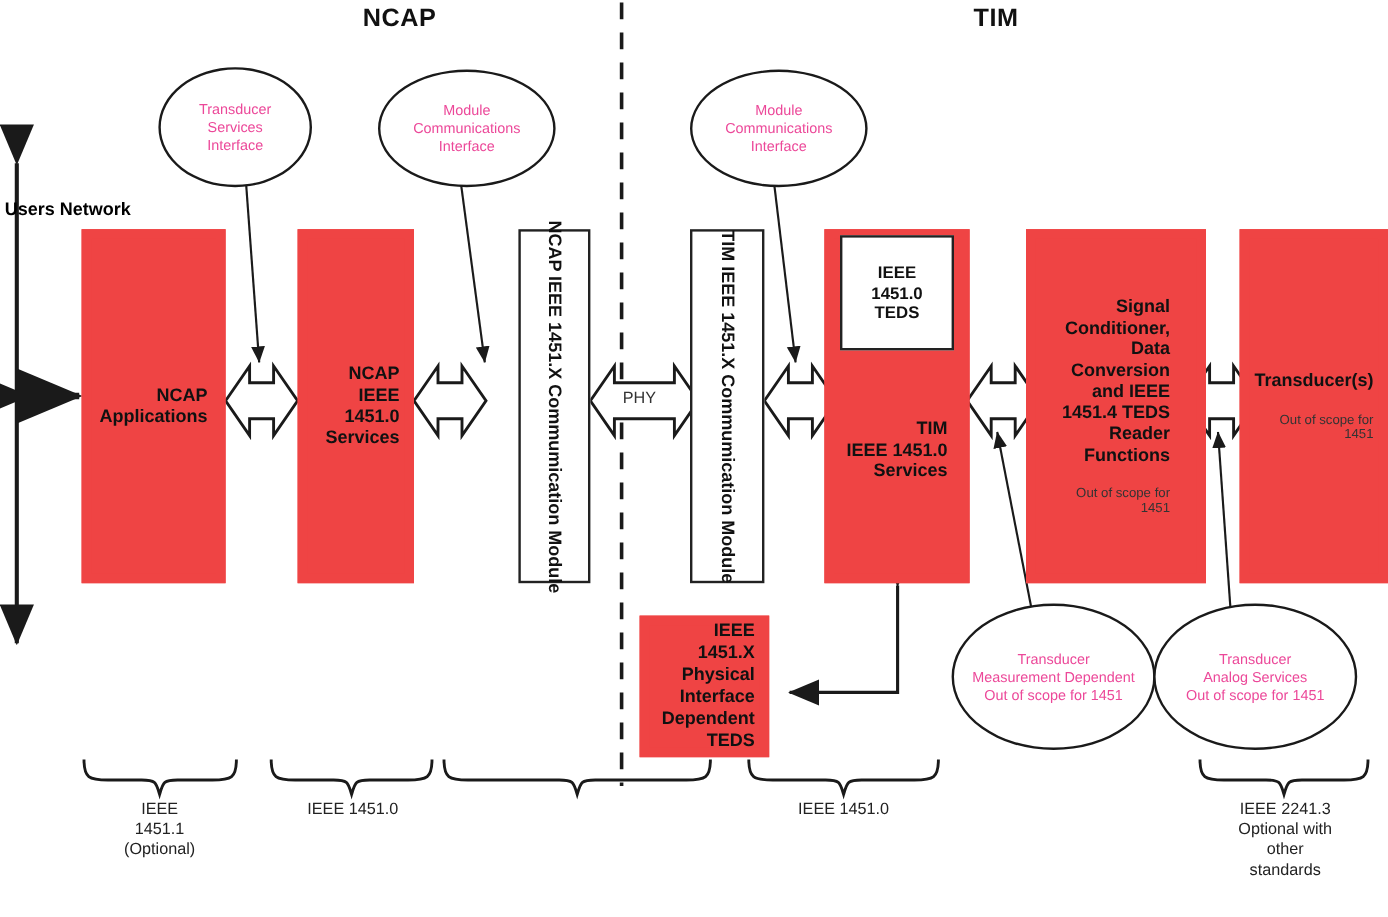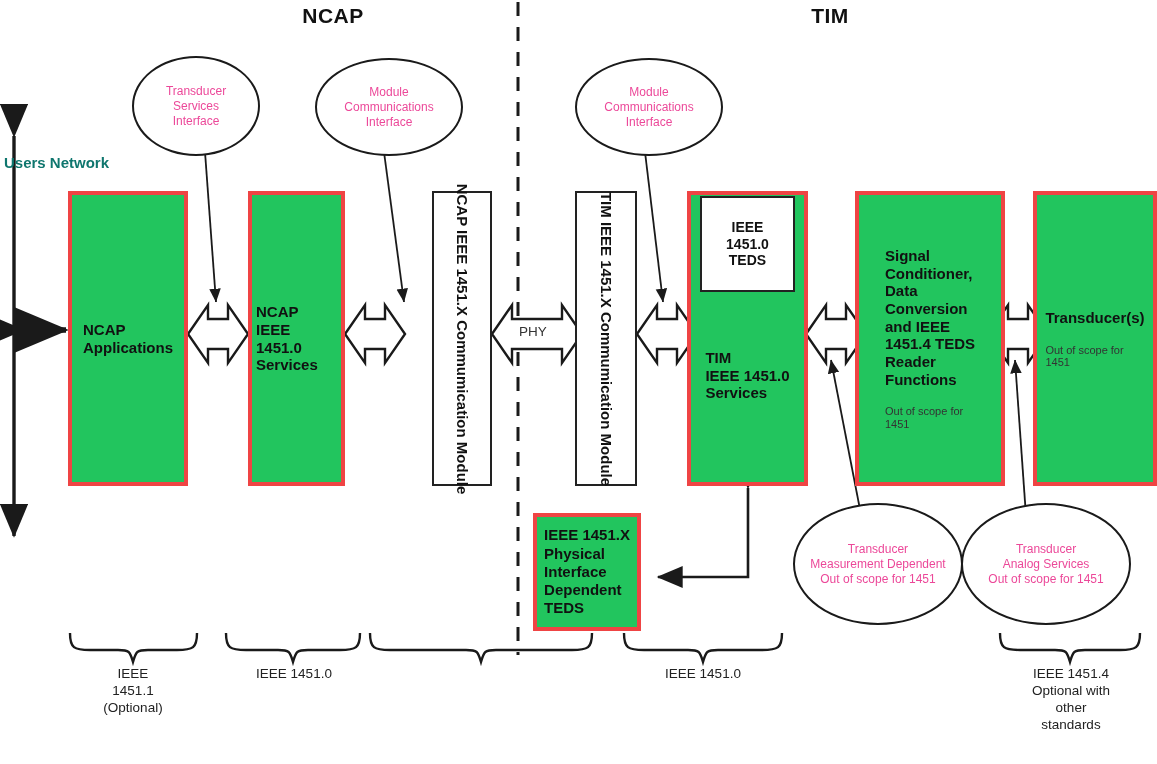--- a/index.html
+++ b/index.html
@@ -1,44 +1,44 @@
 <!DOCTYPE html>
 <html><head>
 <meta charset="utf-8">
 <style>
   html,body{margin:0;padding:0;background:#fff;}
   body{width:1157px;height:764px;font-family:"Liberation Sans",sans-serif;color:#1a1a1a;}
   #stage{position:relative;width:1157px;height:764px;overflow:hidden;}
 
   .hdr{position:absolute;font-weight:bold;font-size:21px;letter-spacing:.5px;color:#111;}
 
-  .box{position:absolute;border:4px solid #ef4444;background:#22c55e;box-sizing:border-box;
-       display:flex;align-items:center;justify-content:center;text-align:left;}
+  .box{position:absolute;border:8px solid #ef4444;background:#ef4444;box-sizing:border-box;
+       display:flex;align-items:center;justify-content:center;text-align:right;}
   .box .inner{padding:2px 4px;}
   .b-title{font-weight:bold;font-size:15px;line-height:1.18;color:#111;}
   .b-sub{font-weight:normal;font-size:11px;line-height:1.12;color:#333;margin-top:17px;}
 
   .vbox{position:absolute;border:2px solid #222;background:#fff;box-sizing:border-box;}
   .vbox .vtxt{position:absolute;left:50%;top:50%;transform:translate(-50%,-50%) rotate(90deg);
               white-space:nowrap;font-weight:bold;font-size:15px;color:#111;}
 
   .ellipse{position:absolute;border:2px solid #1a1a1a;border-radius:50%;background:#fff;
            display:flex;align-items:center;justify-content:center;text-align:center;}
   .ellipse .etxt{font-size:12px;line-height:1.25;color:#ec4899;padding:0 6px;}
 
   .teds{position:absolute;border:2px solid #222;background:#fff;box-sizing:border-box;
         display:flex;align-items:center;justify-content:center;text-align:center;}
   .teds .t-txt{font-weight:bold;font-size:14px;line-height:1.2;color:#111;}
 
   svg.lay{position:absolute;left:0;top:0;width:1157px;height:764px;overflow:visible;}
 
   .bl{position:absolute;text-align:center;font-size:13.5px;line-height:1.25;color:#222;}
   .phy{position:absolute;font-size:13.5px;color:#333;}
-  .unlabel{position:absolute;font-weight:bold;font-size:15px;color:#0f766e;white-space:nowrap;
-           transform-origin:0 0;}
+  .unlabel{position:absolute;font-weight:bold;font-size:15px;color:#000000;white-space:nowrap;
+           transform-origin:0 0;margin-top:12px;}
 </style>
 </head>
 <body>
 
 <div id="stage">
 
   <div class="hdr" style="left:243px;top:4px;width:180px;text-align:center;">NCAP</div>
   <div class="hdr" style="left:730px;top:4px;width:200px;text-align:center;">TIM</div>
 
   <svg class="lay" viewBox="0 0 1157 764">
@@ -201,18 +201,18 @@
 Dependent
 TEDS</div>
     </div>
   </div>
 
   <div class="bl" style="left:73px;top:666px;width:120px;white-space:pre-line;">IEEE
 1451.1
 (Optional)</div>
   <div class="bl" style="left:228px;top:666px;width:132px;white-space:pre-line;">IEEE 1451.0</div>
   <div class="bl" style="left:637px;top:666px;width:132px;white-space:pre-line;">IEEE 1451.0</div>
-  <div class="bl" style="left:1006px;top:666px;width:130px;white-space:pre-line;">IEEE 1451.4
+  <div class="bl" style="left:1006px;top:666px;width:130px;white-space:pre-line;">IEEE 2241.3
 Optional with
 other
 standards</div>
 
 </div>
 
 </body></html>

